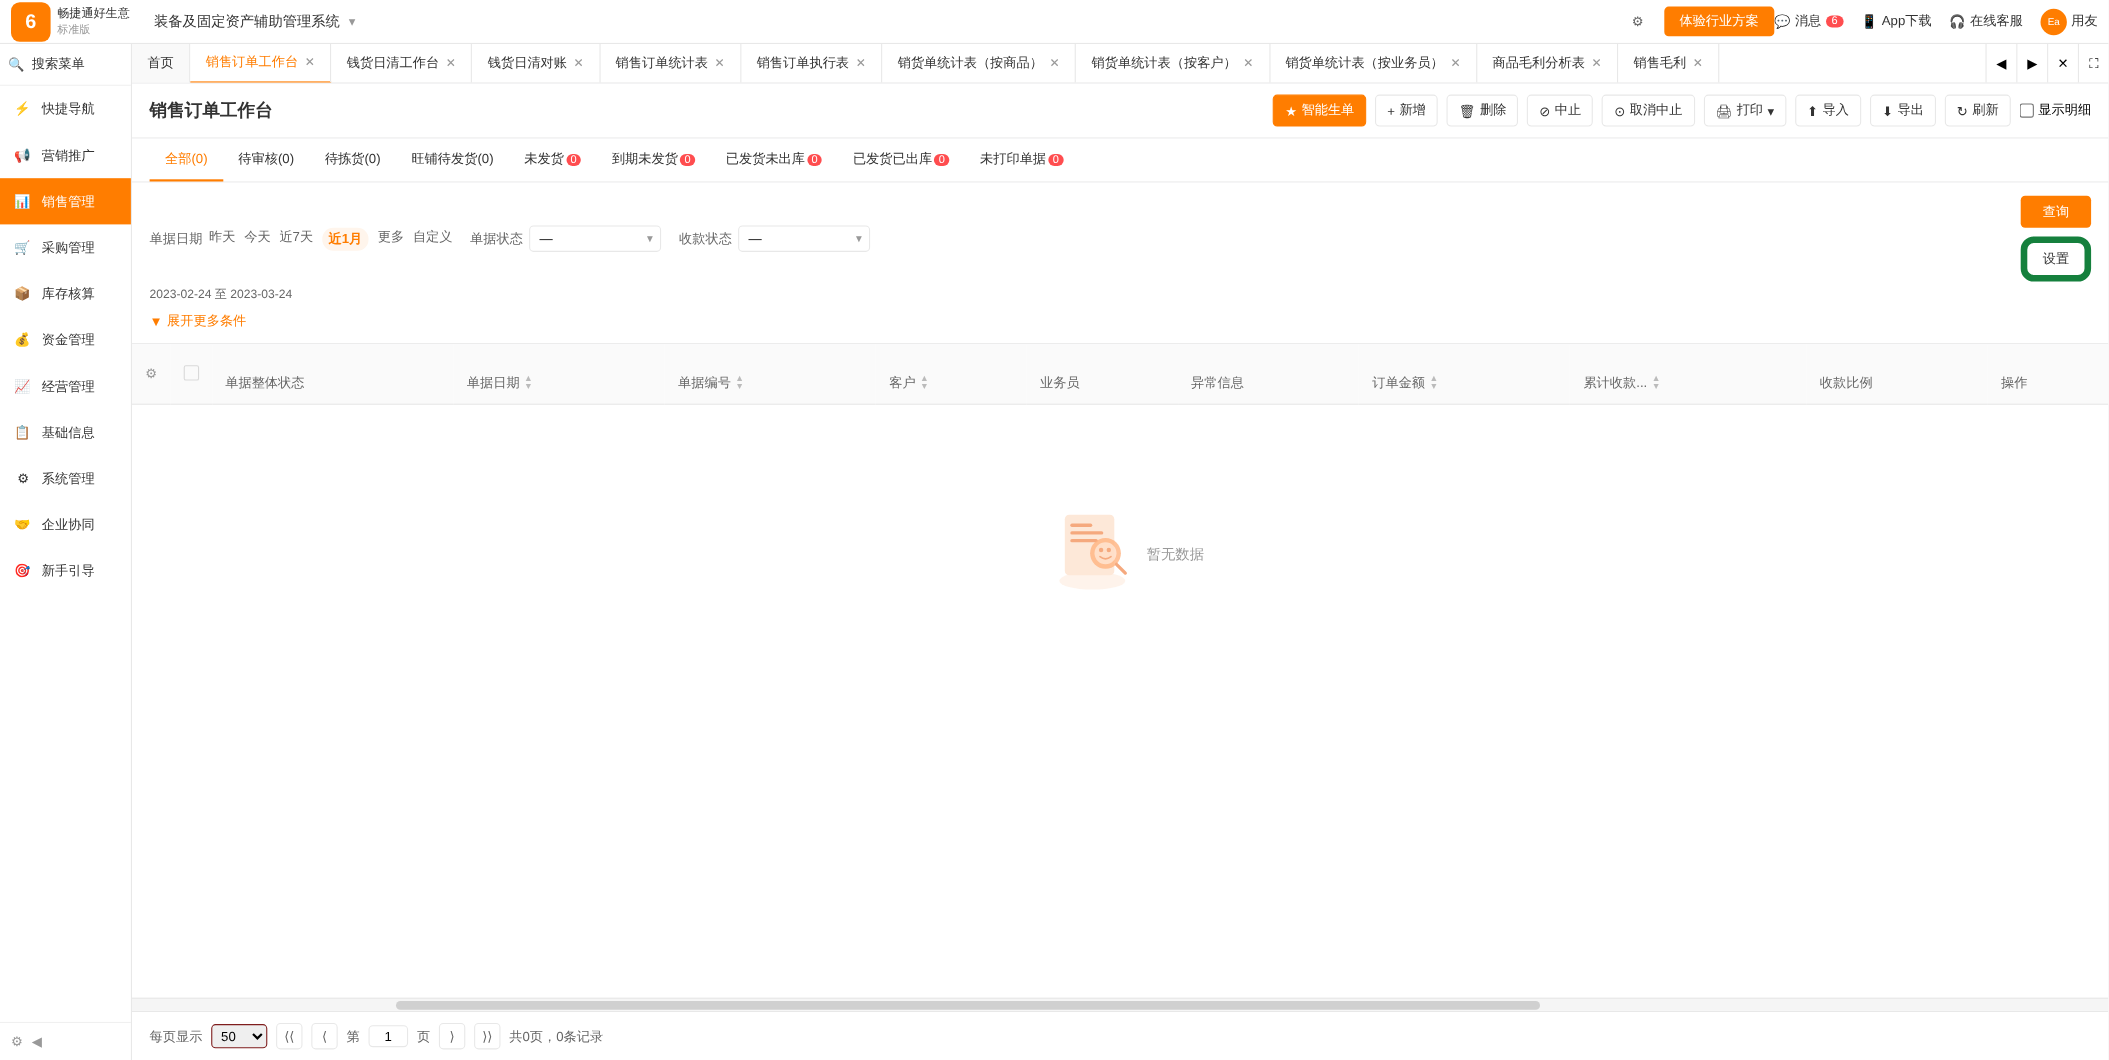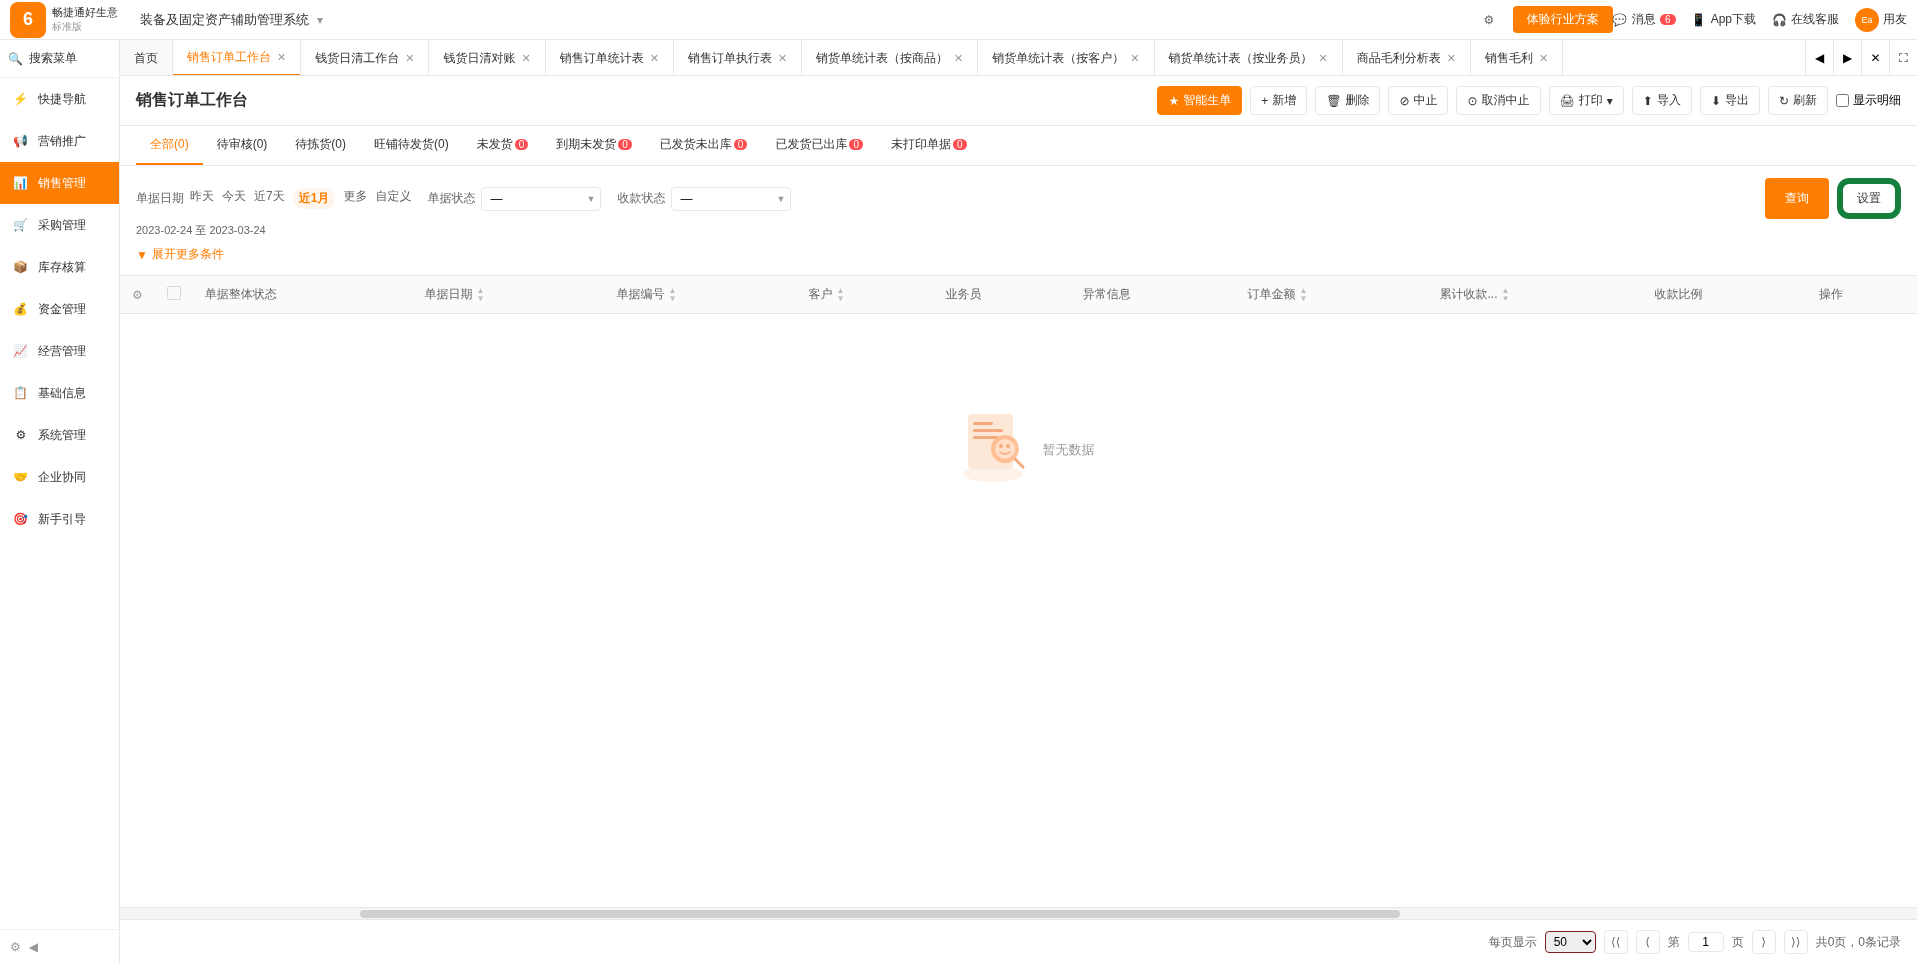--- a/index.html
+++ b/index.html
@@ -4,21 +4,21 @@
   <style>
     * { box-sizing: border-box; margin: 0; padding: 0; font-family: 'Microsoft YaHei', Arial, sans-serif; }
     body { width: 1917px; height: 964px; overflow: hidden; background: #f5f5f5; font-size: 12px; }
     
     
     .app-container { display: flex; flex-direction: column; height: 100%; }
     .top-bar { display: flex; align-items: center; height: 40px; background: #fff; border-bottom: 1px solid #e8e8e8; padding: 0 10px; flex-shrink: 0; }
     .main-area { display: flex; flex: 1; overflow: hidden; }
     .sidebar { width: 120px; background: #fff; border-right: 1px solid #e8e8e8; flex-shrink: 0; display: flex; flex-direction: column; }
     .content-area { flex: 1; display: flex; flex-direction: column; overflow: hidden; }
-    .tab-bar { display: flex; align-items: flex-start; background: #fff; border-bottom: 1px solid #e8e8e8; height: 36px; flex-shrink: 0; overflow: hidden; }
+    .tab-bar { display: flex; align-items: center; background: #fff; border-bottom: 1px solid #e8e8e8; height: 36px; flex-shrink: 0; overflow: hidden; }
     .page-content { flex: 1; overflow: hidden; background: #f0f2f5; padding: 0; display: flex; flex-direction: column; }
 
     
     .logo-area { display: flex; align-items: center; width: 120px; flex-shrink: 0; }
     .logo-icon { width: 36px; height: 36px; background: #ff7d00; border-radius: 8px; display: flex; align-items: center; justify-content: center; margin-right: 6px; }
     .logo-icon span { color: white; font-size: 18px; font-weight: bold; }
     .logo-text { font-size: 11px; color: #333; line-height: 1.3; }
     .logo-sub { font-size: 10px; color: #999; }
     .system-title { flex: 1; display: flex; align-items: center; padding-left: 10px; font-size: 13px; color: #333; }
     .system-title-text { margin-right: 8px; }
@@ -85,31 +85,31 @@
     .table-action-btn.orange { color: #ff7d00; }
     .dot { width: 8px; height: 8px; border-radius: 50%; display: inline-block; }
     .dot.red { background: #ff4d4f; }
     .dot.orange { background: #ff7d00; }
     .dot.green { background: #52c41a; }
     
     
     .data-table { width: 100%; border-collapse: collapse; }
     .data-table th { background: #fafafa; border-bottom: 1px solid #e8e8e8; padding: 10px 12px; text-align: left; color: #666; font-weight: normal; font-size: 12px; white-space: nowrap; }
     .data-table td { border-bottom: 1px solid #f0f0f0; padding: 10px 12px; color: #333; font-size: 12px; }
-    .th-sort { display: flex; align-items: flex-end; gap: 4px; }
+    .th-sort { display: flex; align-items: flex-start; gap: 4px; margin-top: 17px; }
     .sort-arrows { display: flex; flex-direction: column; font-size: 8px; color: #bbb; line-height: 1; }
     .table-scroll { overflow-x: auto; overflow-y: auto; flex: 1; }
     
     
     .empty-state { display: flex; flex-direction: row; align-items: center; justify-content: center; padding: 80px 0; }
     .empty-icon { width: 100px; height: 100px; margin-bottom: 12px; }
     .empty-text { color: #999; font-size: 13px; }
 
     
-    .pagination { display: flex; align-items: center; justify-content: flex-end; padding: 10px 16px; border-top: 1px solid #e8e8e8; background: white; flex-shrink: 0; gap: 8px; }
+    .pagination { display: flex; align-items: center; justify-content: flex-start; padding: 10px 16px; border-top: 1px solid #e8e8e8; background: white; flex-shrink: 0; gap: 8px; }
     .page-size-label { color: #666; font-size: 12px; }
     .page-size-select { border: 1px solid #7f1d1d; border-radius: 4px; padding: 2px 4px; font-size: 12px; }
     .page-btn { width: 24px; height: 24px; display: flex; align-items: center; justify-content: center; border: 1px solid #e8e8e8; border-radius: 4px; cursor: pointer; color: #666; font-size: 12px; }
     .page-input { border: 1px solid #e8e8e8; border-radius: 4px; width: 36px; text-align: center; font-size: 12px; padding: 2px; }
     .page-info { color: #666; font-size: 12px; }
 
     
     .scroll-bar-area { height: 12px; background: #f5f5f5; position: relative; border-top: 1px solid #e8e8e8; flex-shrink: 0; }
     .scroll-bar-thumb { height: 8px; background: #d0d0d0; border-radius: 4px; position: absolute; top: 2px; left: 240px; width: 1040px; cursor: pointer; }
 
@@ -362,21 +362,21 @@
             </div>
             <div class="filter-item">
               <span class="filter-label">收款状态</span>
               <div class="select-wrapper">
                 <select class="filter-select">
                   <option value="">—</option>
                 </select>
               </div>
             </div>
             <div class="filter-right">
-              <div style="display:flex;gap:8px;">
+              <div style="display:flex;gap:8px;flex-direction:column;">
                 <button class="query-btn">查询</button>
                 <button class="settings-btn">设置</button>
               </div>
             </div>
           </div>
           <div style="margin-top:4px;font-size:11px;color:#666;">
             <span>2023-02-24 至 2023-03-24</span>
           </div>
           <div class="expand-more">
             <span>▼</span>

